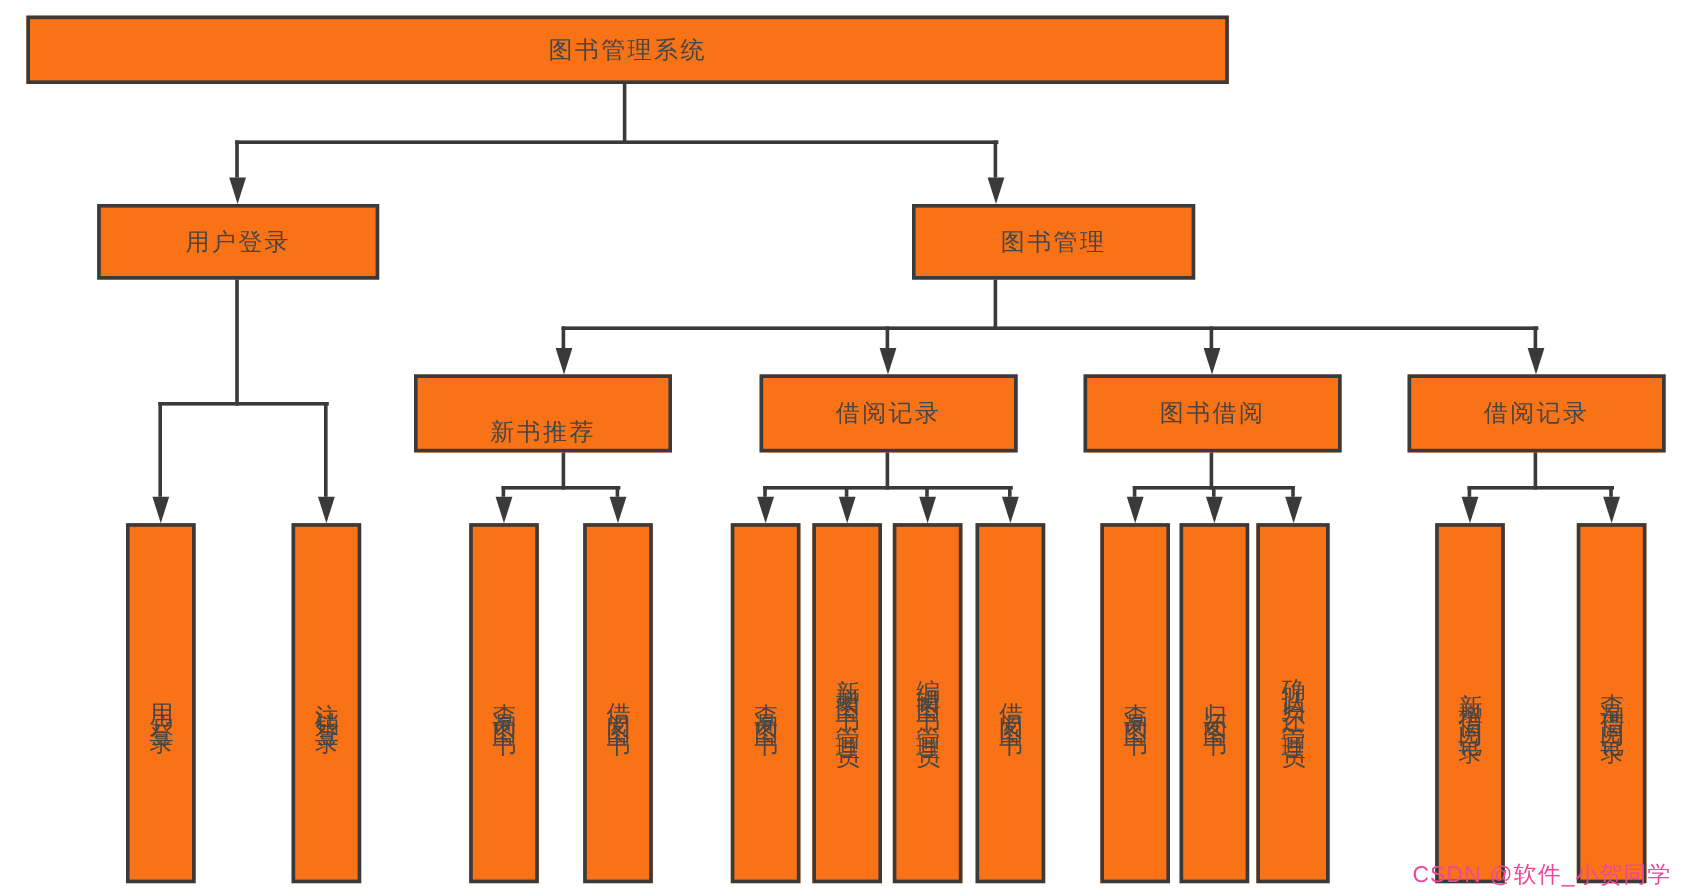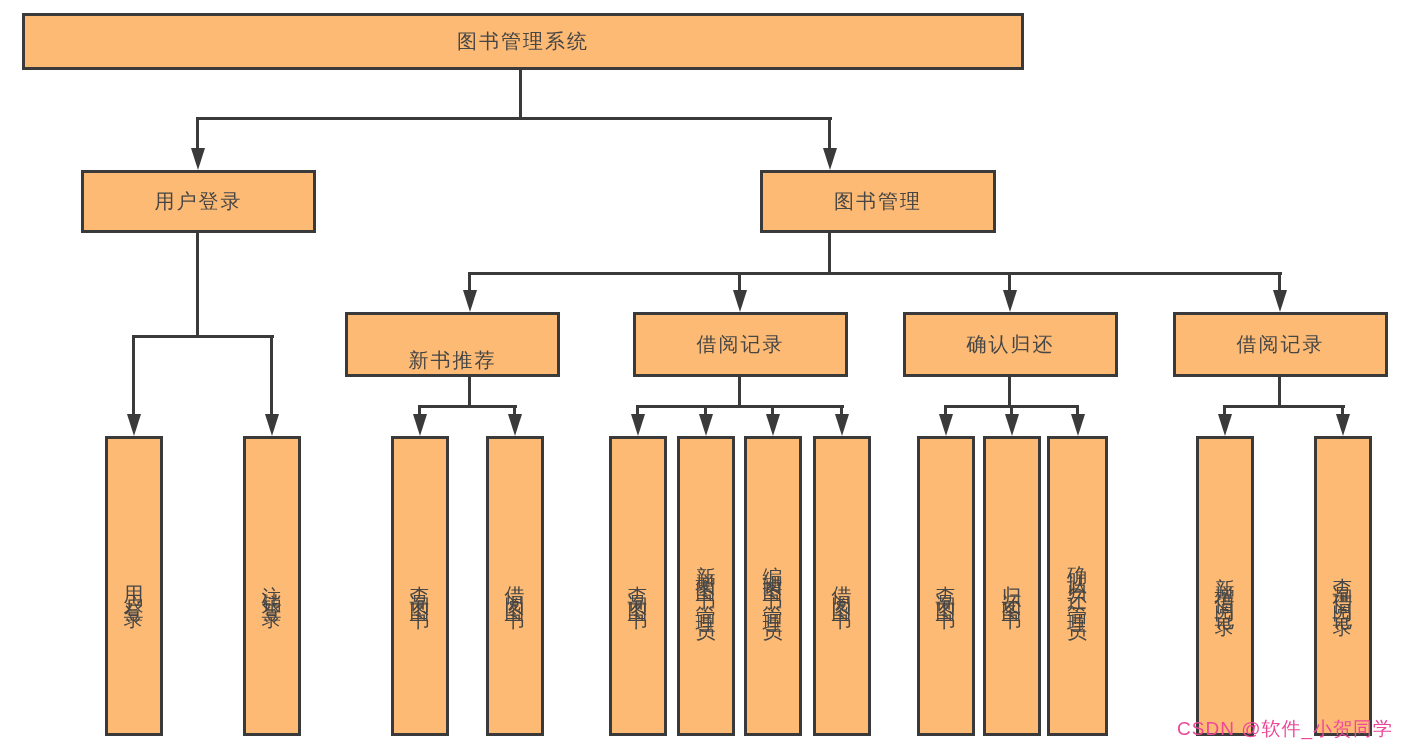--- a/index.html
+++ b/index.html
@@ -11,21 +11,21 @@
   #stage {
     position: relative;
     width: 1405px;
     height: 747px;
     background: #ffffff;
     overflow: hidden;
   }
   .node {
     position: absolute;
     box-sizing: border-box;
-    background: #fdba74;
+    background: #f97316;
     border: 3px solid #3a3a3a;
     display: flex;
     align-items: center;
     justify-content: center;
     color: #464646;
   }
   .node-h span {
     font-size: 20px;
     letter-spacing: 2px;
     white-space: nowrap;
@@ -78,21 +78,21 @@
     <span>图书管理</span>
   </div>
 
   <div class="node node-h" style="left:345px; top:312px; width:215px; height:65px;align-items:flex-end;">
     <span>新书推荐</span>
   </div>
   <div class="node node-h" style="left:633px; top:312px; width:215px; height:65px;">
     <span>借阅记录</span>
   </div>
   <div class="node node-h" style="left:903px; top:312px; width:215px; height:65px;">
-    <span>确认归还</span>
+    <span>图书借阅</span>
   </div>
   <div class="node node-h" style="left:1173px; top:312px; width:215px; height:65px;">
     <span>借阅记录</span>
   </div>
 
   <div class="node node-v" style="left:105px; top:436px; width:58px; height:300px;">
     <span>用户登录</span>
   </div>
   <div class="node node-v" style="left:243px; top:436px; width:58px; height:300px;">
     <span>注销登录</span>

